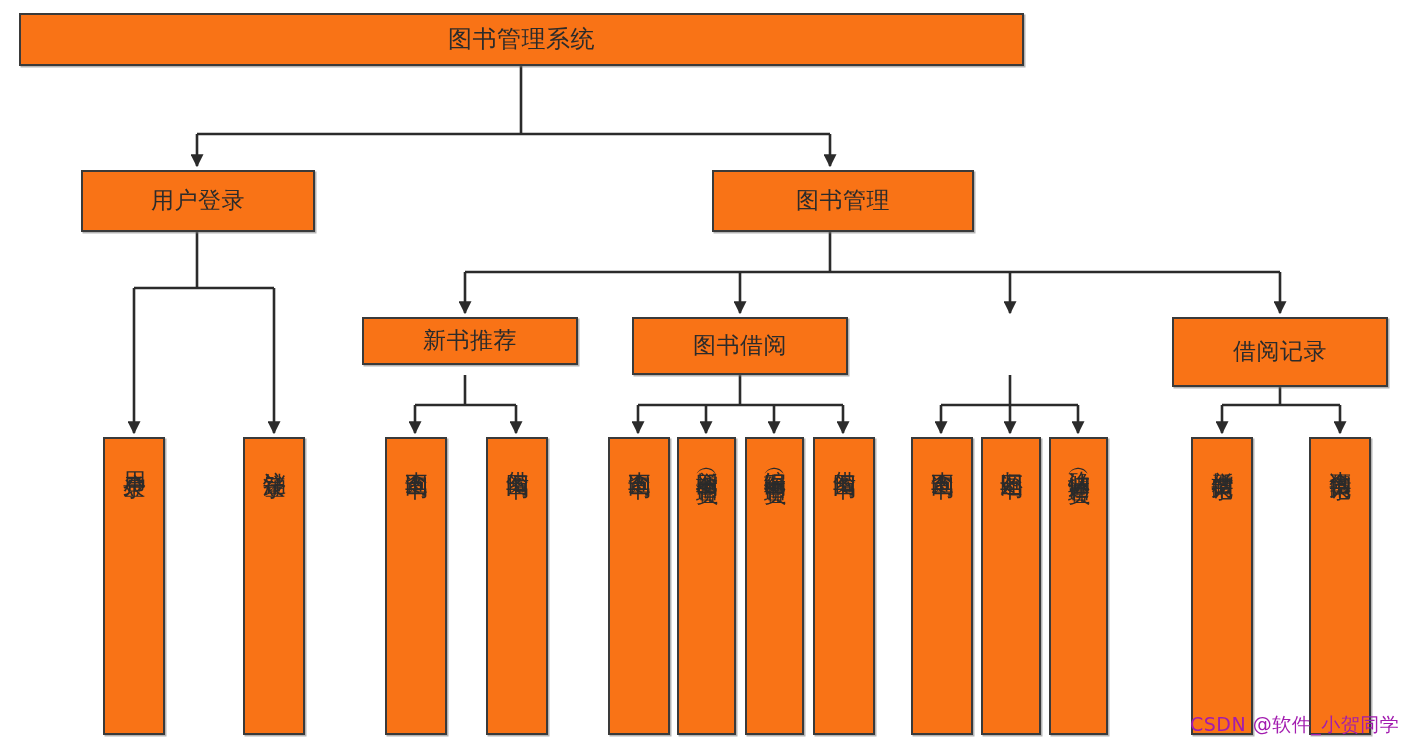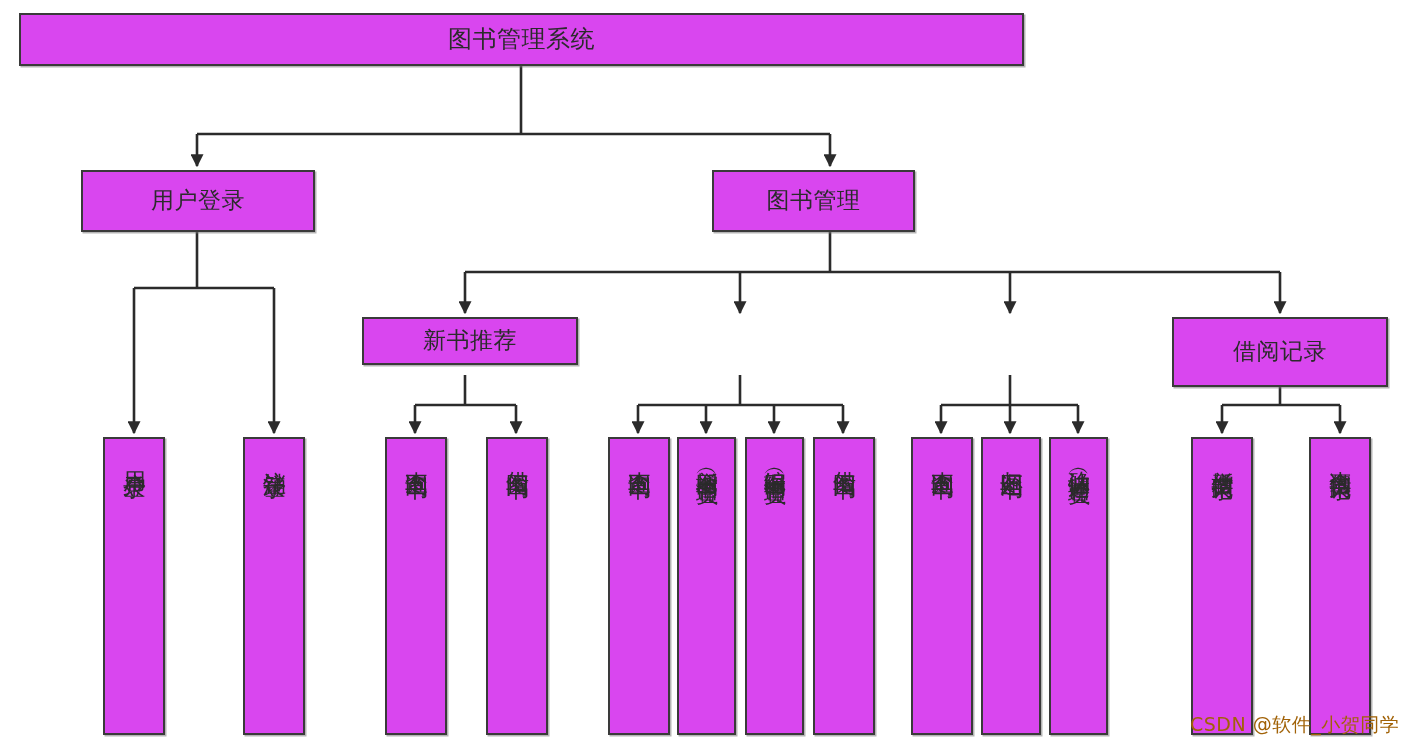--- a/index.html
+++ b/index.html
@@ -22,21 +22,21 @@
     position: absolute;
     left: 0;
     top: 0;
     width: 1405px;
     height: 747px;
     pointer-events: none;
   }
   .node {
     position: absolute;
     box-sizing: border-box;
-    background: #d946ef;
+    background: #f97316;
     border: 2.5px solid #3a3a3a;
     display: flex;
     align-items: center;
     justify-content: center;
     color: #2b2b2b;
     box-shadow: 1.5px 1.5px 0 0 rgba(120,120,120,0.55);
   }
   .node-label {
     display: block;
     text-align: center;
@@ -65,21 +65,21 @@
     letter-spacing: 2px;
     white-space: nowrap;
     margin: 0 auto;
   }
   .node.v.tall-text .node-label {
     font-size: 22px;
   }
   .watermark {
     position: absolute;
     font-size: 19px;
-    color: #a16207;
+    color: #a21caf;
     white-space: nowrap;
     letter-spacing: 0.5px;
     font-family: "DejaVu Sans", "Liberation Sans", sans-serif;
   }
 </style>
 </head>
 <body>
 
 <div id="diagram-root">
 
@@ -133,27 +133,30 @@
     </g>
   </svg>
 
   <div class="node h root" style="left:19px; top:13px; width:1005px; height:53px;">
     <span class="node-label">图书管理系统</span>
   </div>
 
   <div class="node h" style="left:81px; top:170px; width:234px; height:62px;">
     <span class="node-label">用户登录</span>
   </div>
-  <div class="node h" style="left:712px; top:170px; width:203px; height:62px;">
+  <div class="node h" style="left:712px; top:170px; width:262px; height:62px;">
     <span class="node-label">图书管理</span>
   </div>
 
   <div class="node h" style="left:362px; top:317px; width:216px; height:48px;">
     <span class="node-label">新书推荐</span>
   </div>
+  <div class="node h" style="left:632px; top:317px; width:216px; height:58px;">
+    <span class="node-label">图书借阅</span>
+  </div>
   <div class="node h" style="left:1172px; top:317px; width:216px; height:70px;">
     <span class="node-label">借阅记录</span>
   </div>
 
   <div class="node v" style="left:103px; top:437px; width:62px; height:298px;">
     <span class="node-label">用户登录</span>
   </div>
   <div class="node v" style="left:243px; top:437px; width:62px; height:298px;">
     <span class="node-label">注销登录</span>
   </div>

